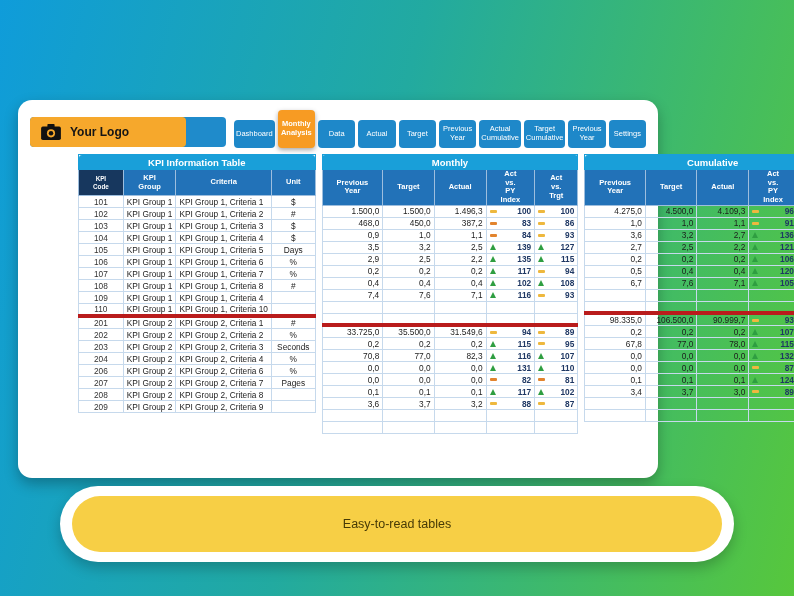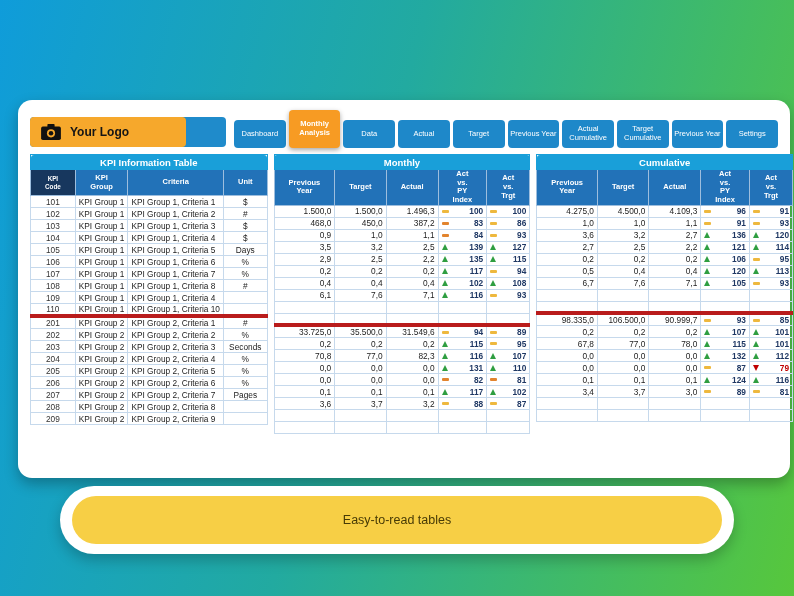--- a/index.html
+++ b/index.html
@@ -7,21 +7,21 @@
   body {
     width: 794px; height: 596px;
     position: relative; overflow: hidden;
     font-family: "Liberation Sans", sans-serif;
     background: linear-gradient(105deg, #0f9cda 0%, #22aaa0 45%, #57c73c 100%);
   }
 
   
   .card {
     position: absolute; left: 18px; top: 100px;
-    width: 772px; height: 378px;
+    width: 640px; height: 378px;
     background: #ffffff; border-radius: 14px;
     box-shadow: 0 6px 14px rgba(0,0,0,.28);
     padding: 8px 12px;
   }
 
   
   .topbar { display: flex; align-items: flex-end; height: 40px; }
   .logo-strip {
     width: 196px; height: 30px; background: #1f8bcb;
     border-radius: 4px; position: relative; margin-bottom: 1px; flex: none;
@@ -40,21 +40,21 @@
     color: #fff; font-size: 7.5px; line-height: 1.15;
     display: flex; align-items: center; justify-content: center;
     text-align: center; padding: 1px 2px; cursor: pointer;
   }
   .tab.active {
     background: #f79b23; height: 38px; font-weight: bold;
     box-shadow: 0 2px 5px rgba(0,0,0,.35);
   }
 
   
-  .tables { display: flex; gap: 6px; margin-top: 6px; align-items: flex-start; }
+  .tables { display: flex; gap: 6px; margin-top: 6px; align-items: flex-start; margin-left: 48px; }
   table { border-collapse: collapse; table-layout: fixed; }
   td, th { overflow: hidden; }
 
   .section-title {
     background: #199fd9; color: #fff; font-size: 9.5px; font-weight: bold;
     height: 15px; text-align: center; border: 1px solid #199fd9;
     border-radius: 3px 3px 0 0;
   }
   th.colhead {
     background: #2272b8; color: #fff; font-size: 7.5px; font-weight: bold;
@@ -77,21 +77,21 @@
   .ic { display: inline-block; flex: none; }
   .ic.flat { width: 7px; height: 3px; background: #eeb83e; border-radius: 1px; }
   .ic.low  { width: 7px; height: 3px; background: #e2842e; border-radius: 1px; }
   .ic.up   { width: 0; height: 0; border-left: 3.5px solid transparent; border-right: 3.5px solid transparent; border-bottom: 6px solid #2f9e41; }
   .ic.down { width: 0; height: 0; border-left: 3.5px solid transparent; border-right: 3.5px solid transparent; border-top: 6px solid #c00000; }
   .v { font-weight: bold; color: #1f3864; }
   .v.red { color: #c00000; }
 
   
   .footer-pill {
-    position: absolute; left: 60px; top: 486px; width: 674px; height: 68px;
+    position: absolute; left: 60px; top: 486px; width: 674px; height: 76px;
     background: #fff; border-radius: 38px; box-shadow: 0 6px 14px rgba(0,0,0,.22);
   }
   .footer-inner {
     position: absolute; left: 12px; right: 12px; top: 10px; bottom: 10px;
     background: #f7cf45; border-radius: 28px;
     display: flex; align-items: center; justify-content: center;
   }
   .footer-text { font-size: 12.5px; color: #463a06; }
 </style>
 </head>
@@ -226,26 +226,20 @@
             <td class="left">KPI Group 2, Criteria 3</td>
             <td class="center">Seconds</td>
           </tr>
           <tr class="row">
             <td class="code">204</td>
             <td class="left">KPI Group 2</td>
             <td class="left">KPI Group 2, Criteria 4</td>
             <td class="center">%</td>
           </tr>
           <tr class="row">
-            <td class="code">205</td>
-            <td class="left">KPI Group 2</td>
-            <td class="left">KPI Group 2, Criteria 5</td>
-            <td class="center">%</td>
-          </tr>
-          <tr class="row">
             <td class="code">206</td>
             <td class="left">KPI Group 2</td>
             <td class="left">KPI Group 2, Criteria 6</td>
             <td class="center">%</td>
           </tr>
           <tr class="row">
             <td class="code">207</td>
             <td class="left">KPI Group 2</td>
             <td class="left">KPI Group 2, Criteria 7</td>
             <td class="center">Pages</td>
@@ -399,21 +393,21 @@
               </div>
             </td>
             <td>
               <div class="idx">
                 <span class="ic up"></span>
                 <span class="v">108</span>
               </div>
             </td>
           </tr>
           <tr class="row">
-            <td class="num">6,1</td>
+            <td class="num">7,4</td>
             <td class="num">7,6</td>
             <td class="num">7,1</td>
             <td>
               <div class="idx">
                 <span class="ic up"></span>
                 <span class="v">116</span>
               </div>
             </td>
             <td>
               <div class="idx">

